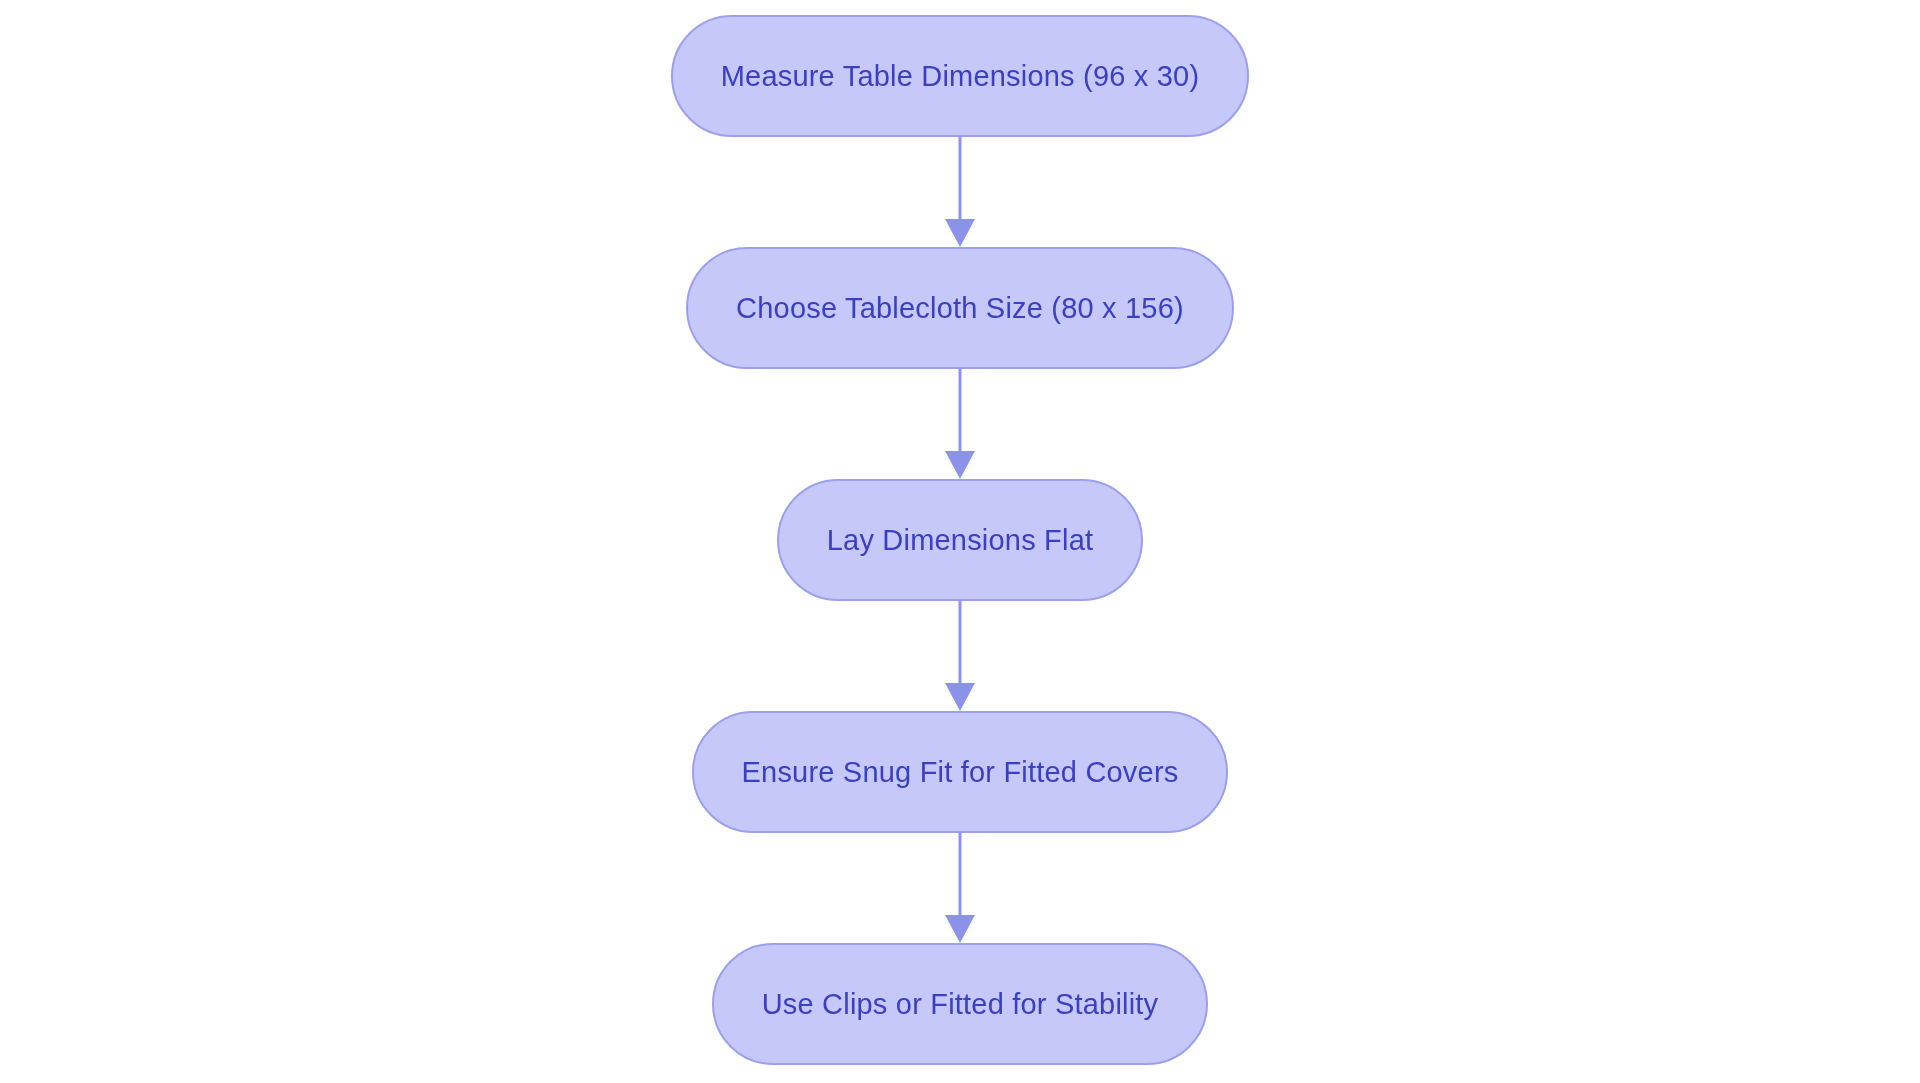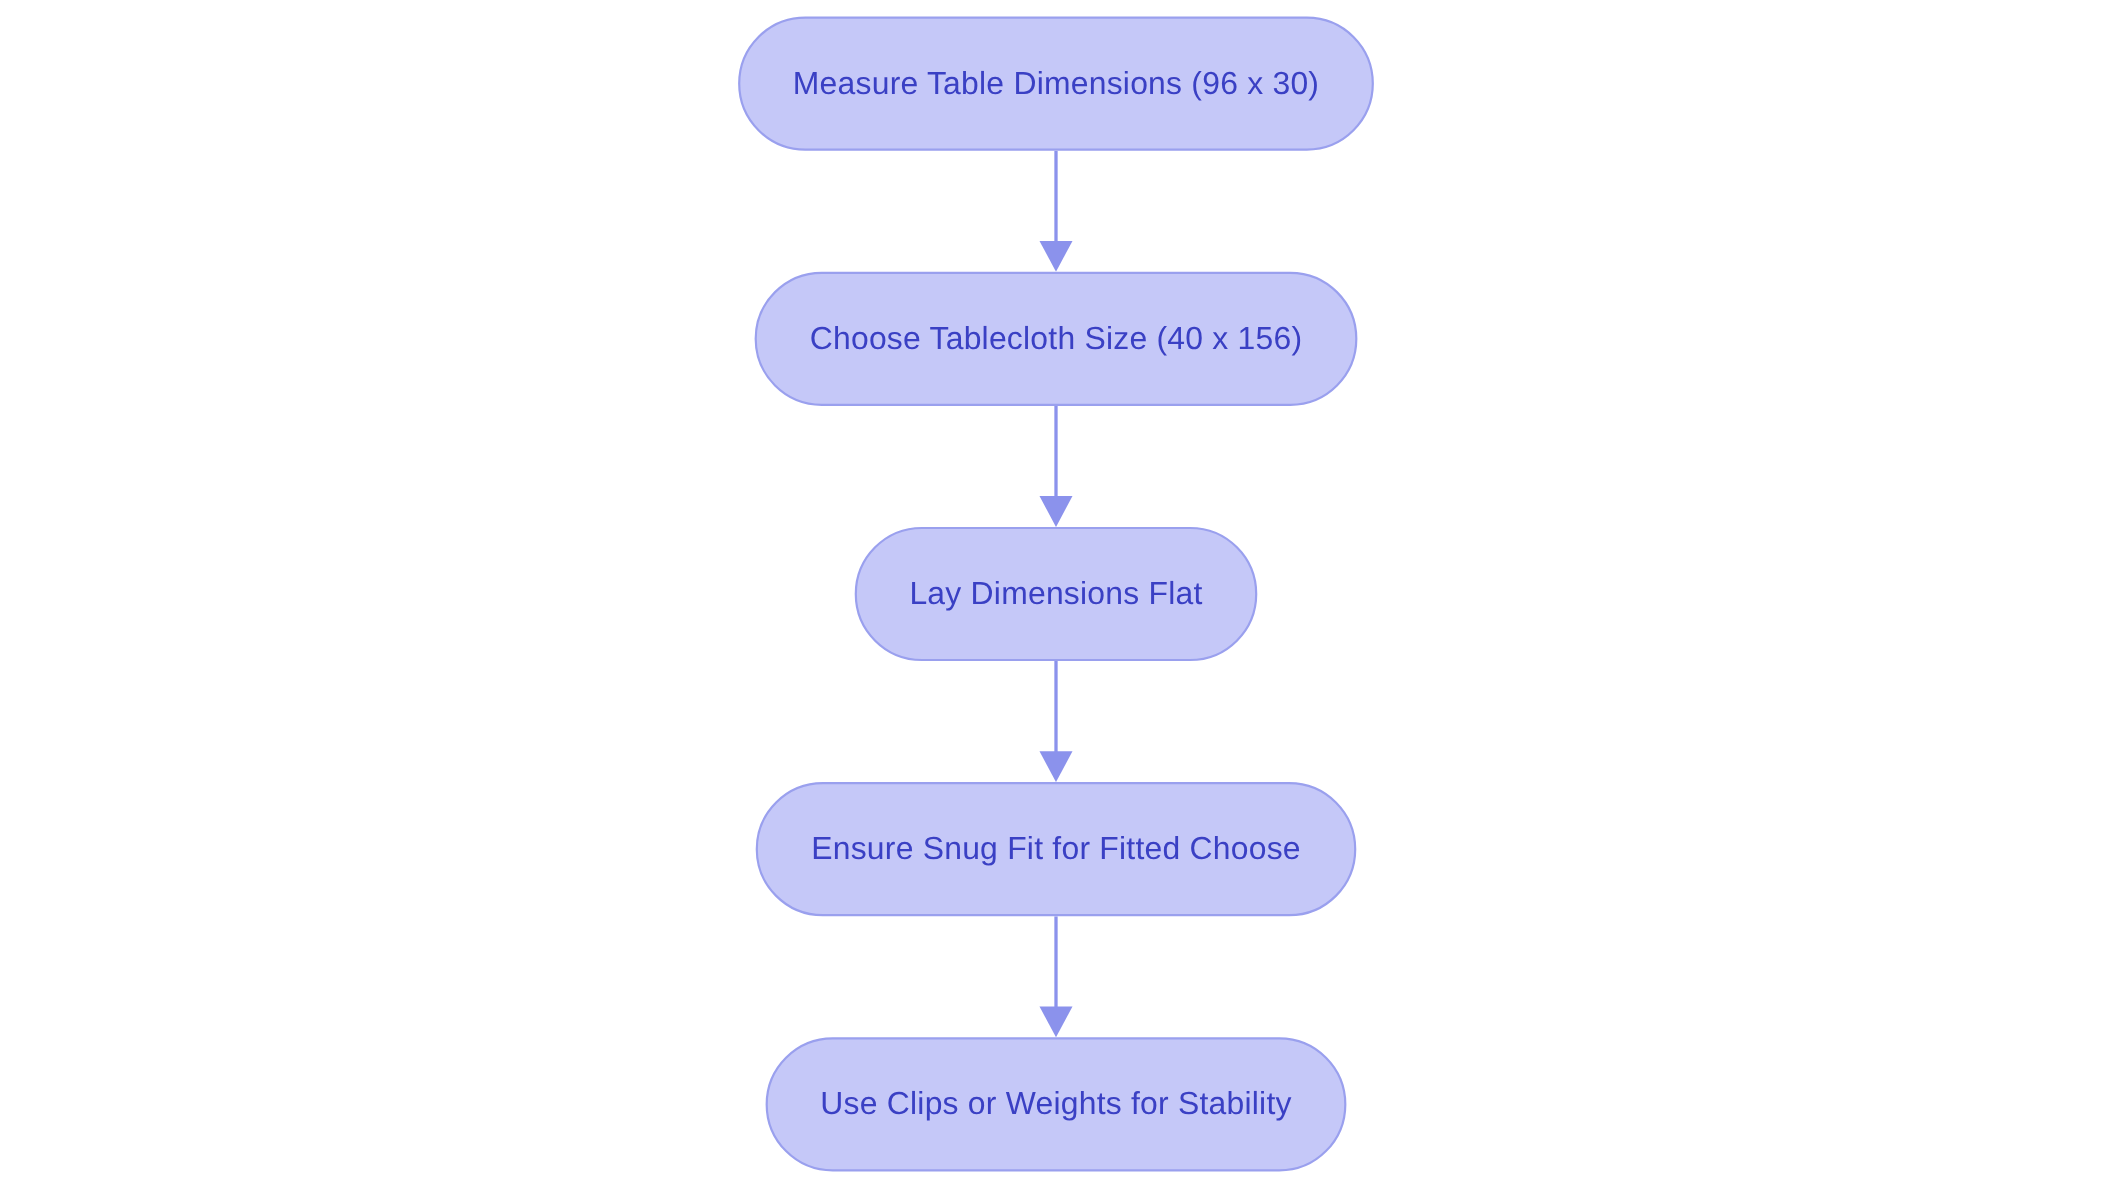--- a/index.html
+++ b/index.html
@@ -60,42 +60,42 @@
 
   <div class="flow-node">Measure Table Dimensions (96 x 30)</div>
 
   <div class="flow-connector">
     <svg width="34" height="110" viewBox="0 0 34 110">
       <line x1="17" y1="0" x2="17" y2="84"></line>
       <polygon points="2,82 32,82 17,110"></polygon>
     </svg>
   </div>
 
-  <div class="flow-node">Choose Tablecloth Size (40 x 156)</div>
+  <div class="flow-node">Choose Tablecloth Size (80 x 156)</div>
 
   <div class="flow-connector">
     <svg width="34" height="110" viewBox="0 0 34 110">
       <line x1="17" y1="0" x2="17" y2="84"></line>
       <polygon points="2,82 32,82 17,110"></polygon>
     </svg>
   </div>
 
   <div class="flow-node">Lay Dimensions Flat</div>
 
   <div class="flow-connector">
     <svg width="34" height="110" viewBox="0 0 34 110">
       <line x1="17" y1="0" x2="17" y2="84"></line>
       <polygon points="2,82 32,82 17,110"></polygon>
     </svg>
   </div>
 
-  <div class="flow-node">Ensure Snug Fit for Fitted Choose</div>
+  <div class="flow-node">Ensure Snug Fit for Fitted Covers</div>
 
   <div class="flow-connector">
     <svg width="34" height="110" viewBox="0 0 34 110">
       <line x1="17" y1="0" x2="17" y2="84"></line>
       <polygon points="2,82 32,82 17,110"></polygon>
     </svg>
   </div>
 
-  <div class="flow-node">Use Clips or Weights for Stability</div>
+  <div class="flow-node">Use Clips or Fitted for Stability</div>
 
 </div>
 
 </body></html>

